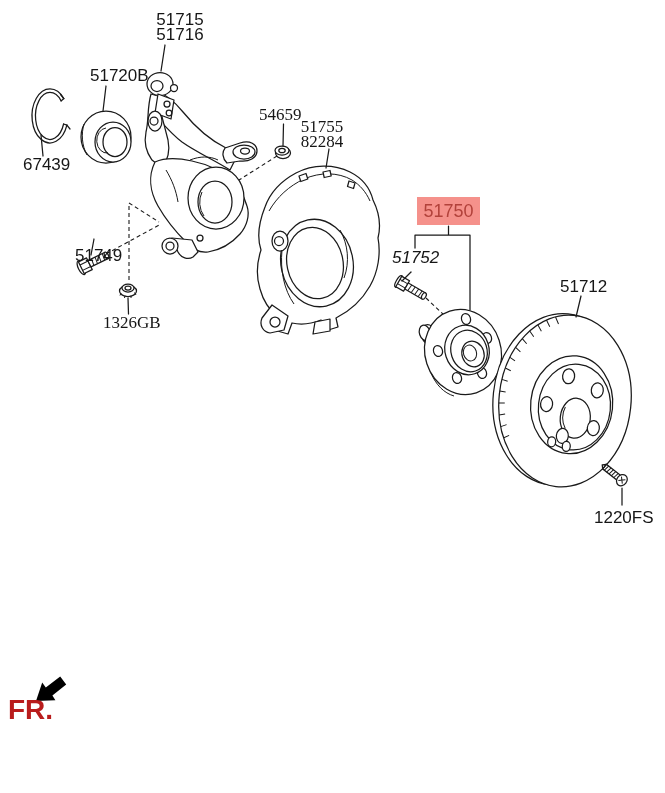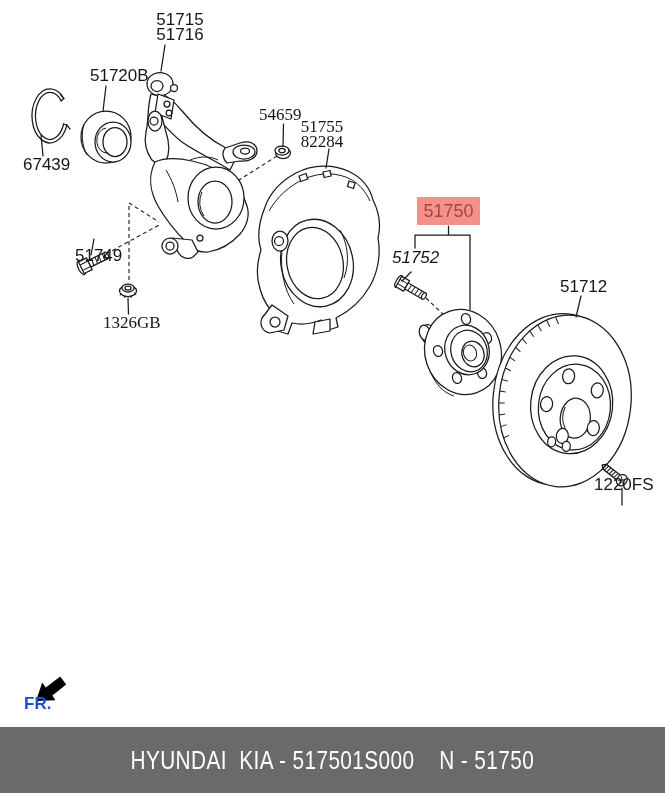--- a/index.html
+++ b/index.html
@@ -4,21 +4,21 @@
 <style>
   html,body{margin:0;padding:0;background:#fff;}
   #stage{position:relative;width:665px;height:793px;background:#ffffff;overflow:hidden;
          font-family:"Liberation Sans", sans-serif;}
   #art{position:absolute;left:0;top:0;}
   .lab{position:absolute;font-size:17px;line-height:15px;color:#161616;white-space:nowrap;cursor:default;}
   .lab2{text-align:center;}
   .hl{position:absolute;left:417px;top:197px;width:63px;height:28px;
       background:#f5918b;color:#b2423b;display:flex;align-items:center;justify-content:center;
       font-size:18px;}
-  .fr{position:absolute;left:24px;top:694px;font-size:17px;font-weight:bold;color:#1d4ed8;}
+  .fr{position:absolute;left:8px;top:694px;font-size:28px;font-weight:bold;color:#b91c1c;}
   .footer{position:absolute;left:0;top:727px;width:665px;height:66px;background:#6a6a6a;
           display:flex;align-items:center;justify-content:center;}
   .footer-text{color:#ffffff;font-size:26px;white-space:pre;transform:scaleX(0.8);letter-spacing:0.5px;}
   .ln{stroke:#1a1a1a;stroke-width:1.25;fill:none;stroke-linecap:round;stroke-linejoin:round;}
   .pt{stroke:#1a1a1a;stroke-width:1.25;fill:#ffffff;stroke-linejoin:round;}
   .thin{stroke:#1a1a1a;stroke-width:1;fill:none;}
   .dash{stroke:#1a1a1a;stroke-width:1.1;fill:none;stroke-dasharray:4 3;}
 </style>
 </head>
 <body>
@@ -196,20 +196,17 @@
   <div class="lab" style="left:259px;top:107px;font-family:Liberation Serif, serif;">54659</div>
   <div class="lab lab2" style="left:297px;top:119px;width:50px;font-family:Liberation Serif, serif;">
     <div>51755</div>
     <div>82284</div>
   </div>
   <div class="lab" style="left:75px;top:216px;margin-top:32px;">51749</div>
   <div class="lab" style="left:103px;top:315px;font-family:Liberation Serif, serif;">1326GB</div>
   <div class="hl">51750</div>
   <div class="lab" style="left:392px;top:250px;font-style:italic;">51752</div>
   <div class="lab" style="left:560px;top:279px;">51712</div>
-  <div class="lab" style="left:594px;top:477px;">1220FS</div>
+  <div class="lab" style="left:594px;top:510px;">1220FS</div>
 
   <div class="fr">FR.</div>
 
-  <div class="footer">
-    <div class="footer-text">HYUNDAI  KIA - 517501S000    N - 51750</div>
-  </div>
 </div>
 
 </body></html>

